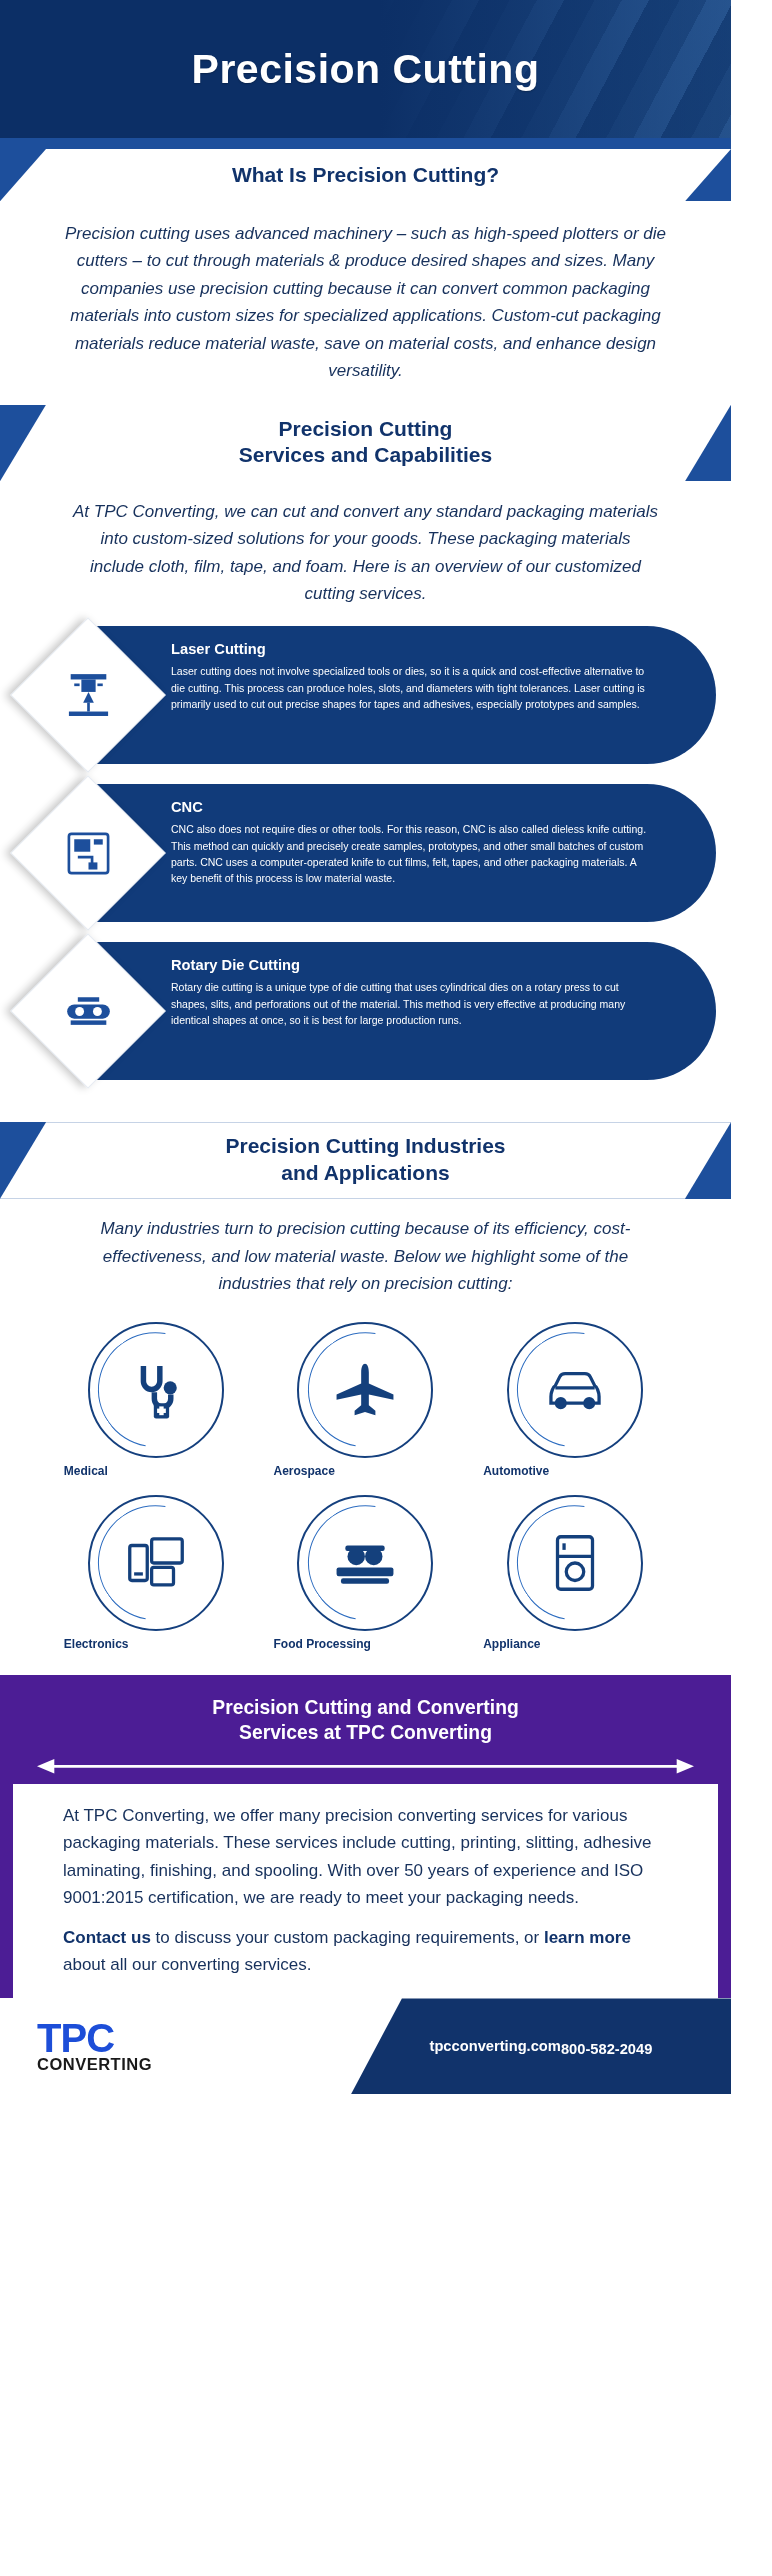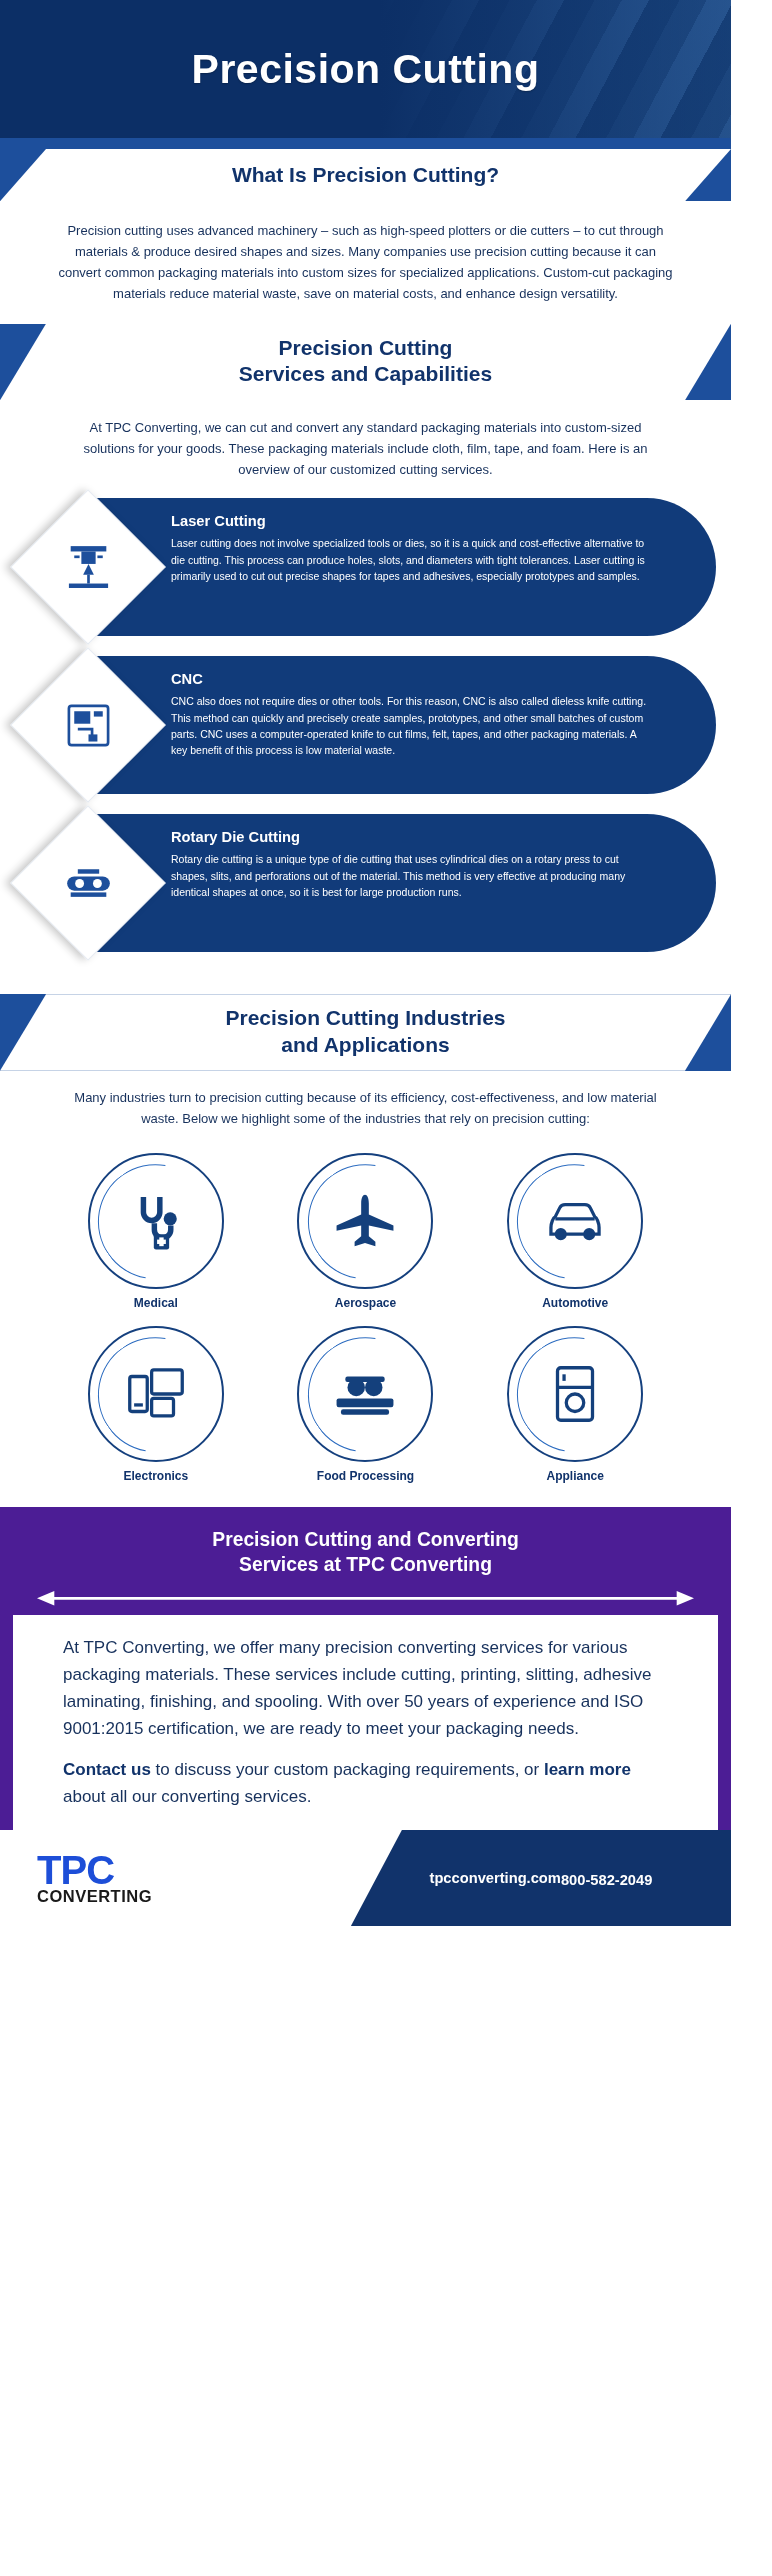--- a/index.html
+++ b/index.html
@@ -60,23 +60,24 @@
     font-size: 21px;
     font-weight: bold;
     line-height: 1.25;
   }
   .banner.tall .banner-inner { padding: 11px 37px 13px; }
 
   
   .para {
     padding: 18.4px 53px 20px;
     text-align: center;
-    font-size: 13px;
+    font-size: 17px;
     line-height: 1.62;
     color: #17315c;
+    font-style: italic;
   }
   .para.small { padding: 16.5px 72px 14.7px; }
 
   
   .services { padding: 3.7px 0 22px; }
   .service {
     position: relative;
     margin: 0 0 20px 0;
     height: 138px;
   }
@@ -114,21 +115,21 @@
   .diamond .ico svg { width: 57px; height: 57px; }
 
   
   .industries {
     padding: 9.2px 51px 24px;
     display: grid;
     grid-template-columns: repeat(3, 1fr);
     row-gap: 16.5px;
     justify-items: center;
   }
-  .ind-item { width: 184px; text-align: center; }
+  .ind-item { width: 184px; text-align: left; }
   .circle {
     width: 136px; height: 136px;
     margin: 0 auto;
     border-radius: 50%;
     border: 2.8px solid #15407e;
     display: flex; align-items: center; justify-content: center;
     position: relative;
   }
   .circle:before {
     content: "";

